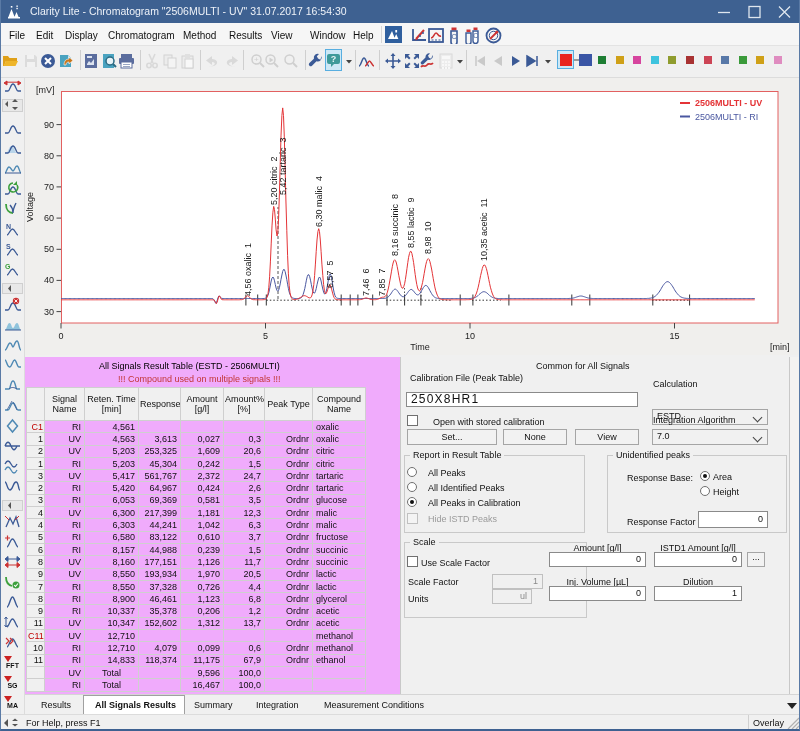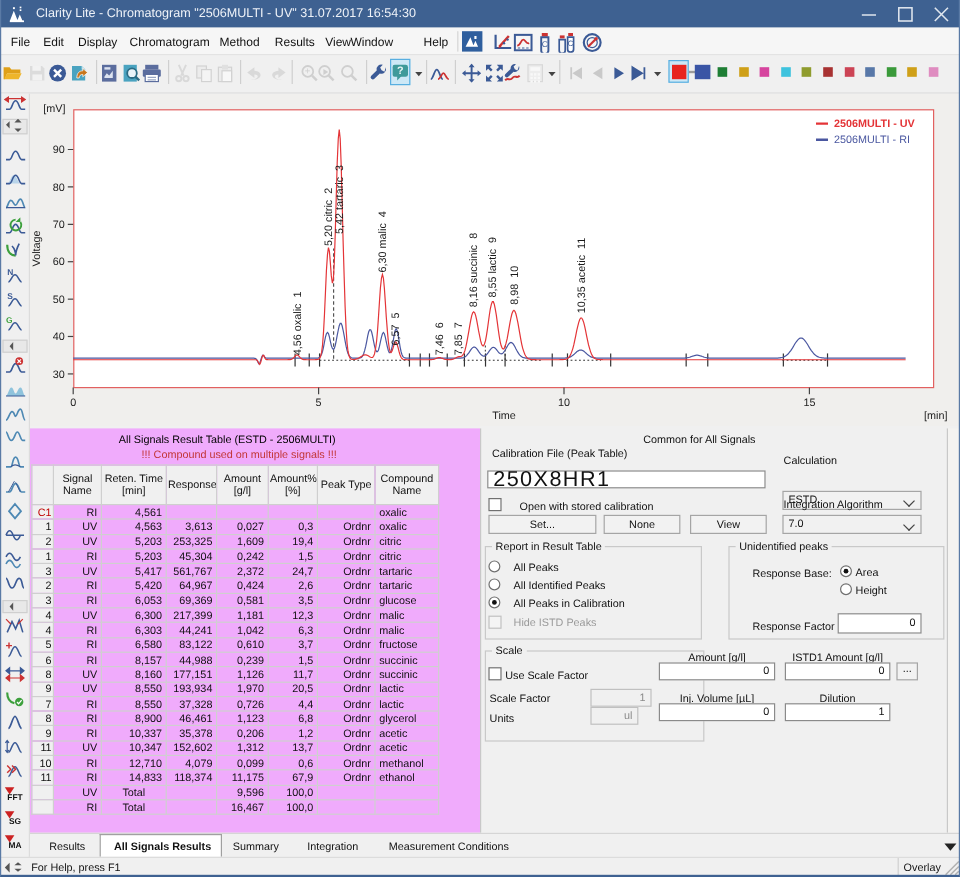--- a/index.html
+++ b/index.html
@@ -53,21 +53,21 @@
     </svg>
 </div>
 <div id="menubar">
  <span class="mi" style="left:9px">File</span>
     <span class="mi" style="left:36px">Edit</span>
     <span class="mi" style="left:65px">Display</span>
     <span class="mi" style="left:108px">Chromatogram</span>
     <span class="mi" style="left:183px">Method</span>
     <span class="mi" style="left:229px">Results</span>
     <span class="mi" style="left:271px">View</span>
-    <span class="mi" style="left:292px">Window</span>
+    <span class="mi" style="left:310px">Window</span>
     <span class="mi" style="left:353px">Help</span>
  <div style="position:absolute;left:385px;top:3px;width:17px;height:17px;background:#2f5f9e"></div>
 <svg style="position:absolute;left:386px;top:4px" width="15" height="15" viewBox="0 0 15 15">
       <path d="M2 12 L6 4 L9 12z M8 12 l2.2-5 2.2 5z" fill="#fff"></path>
       <rect x="9.3" y="3" width="1.8" height="2.5" fill="#fff"></rect>
     </svg>
 <svg style="position:absolute;left:411px;top:5px" width="16" height="15" viewBox="0 0 16 15">
       <path d="M2 1 v11 h13" stroke="#3b5a96" stroke-width="1.8" fill="none"></path>
       <path d="M13 2 L5 11" stroke="#cc3333" stroke-width="2"></path>
       <path d="M4 12.5 l1.5-3 1.5 1.5z" fill="#cc3333"></path>
@@ -486,21 +486,21 @@
           <td class="rt">0,3</td>
           <td class="rt">Ordnr</td>
           <td class="lt">oxalic</td>
         </tr>
 <tr>
           <td class="rl">2</td>
           <td class="rt">UV</td>
           <td class="rt">5,203</td>
           <td class="rt">253,325</td>
           <td class="rt">1,609</td>
-          <td class="rt">19,4</td>
+          <td class="rt">20,6</td>
           <td class="rt">Ordnr</td>
           <td class="lt">citric</td>
         </tr>
 <tr>
           <td class="rl">1</td>
           <td class="rt">RI</td>
           <td class="rt">5,203</td>
           <td class="rt">45,304</td>
           <td class="rt">0,242</td>
           <td class="rt">1,5</td>
@@ -629,20 +629,30 @@
         </tr>
 <tr>
           <td class="rl">11</td>
           <td class="rt">UV</td>
           <td class="rt">10,347</td>
           <td class="rt">152,602</td>
           <td class="rt">1,312</td>
           <td class="rt">13,7</td>
           <td class="rt">Ordnr</td>
           <td class="lt">acetic</td>
+        </tr>
+<tr>
+          <td class="rl red">C11</td>
+          <td class="rt">UV</td>
+          <td class="rt">12,710</td>
+          <td class="rt"></td>
+          <td class="rt"></td>
+          <td class="rt"></td>
+          <td class="rt"></td>
+          <td class="lt">methanol</td>
         </tr>
 <tr>
           <td class="rl">10</td>
           <td class="rt">RI</td>
           <td class="rt">12,710</td>
           <td class="rt">4,079</td>
           <td class="rt">0,099</td>
           <td class="rt">0,6</td>
           <td class="rt">Ordnr</td>
           <td class="lt">methanol</td>
@@ -676,21 +686,21 @@
           <td class="rt">100,0</td>
           <td class="rt"></td>
           <td class="lt"></td>
         </tr>
  </tbody>
     </table>
 </div>
 <div id="panelR">
  <div class="lab" style="left:135px;top:4px">Common for All Signals</div>
  <div class="lab" style="left:9px;top:16px">Calibration File (Peak Table)</div>
- <div class="inp" style="left:5px;top:35px;width:232px;height:15px;font-size:18px;letter-spacing:1.2px;line-height:13px">250X8HR1</div>
+ <div class="inp" style="left:5px;top:35px;width:232px;height:15px;font-size:12px;letter-spacing:1.2px;line-height:13px">250X8HR1</div>
  <div class="lab" style="left:252px;top:22px">Calculation</div>
  <div class="dd" style="left:251px;top:52px;width:116px;height:16px">ESTD</div>
  <div class="cb" style="left:6px;top:58px"></div>
  <div class="lab" style="left:32px;top:60px">Open with stored calibration</div>
  <div class="lab" style="left:252px;top:58px">Integration Algorithm</div>
  <div class="dd" style="left:251px;top:72px;width:116px;height:16px">7.0</div>
  <div class="btn" style="left:6px;top:72px;width:90px;height:16px;line-height:15px">Set...</div>
  <div class="btn" style="left:102px;top:72px;width:64px;height:16px;line-height:15px">None</div>
  <div class="btn" style="left:174px;top:72px;width:64px;height:16px;line-height:15px">View</div>
  <div class="gb" style="left:3px;top:98px;width:181px;height:78px">

